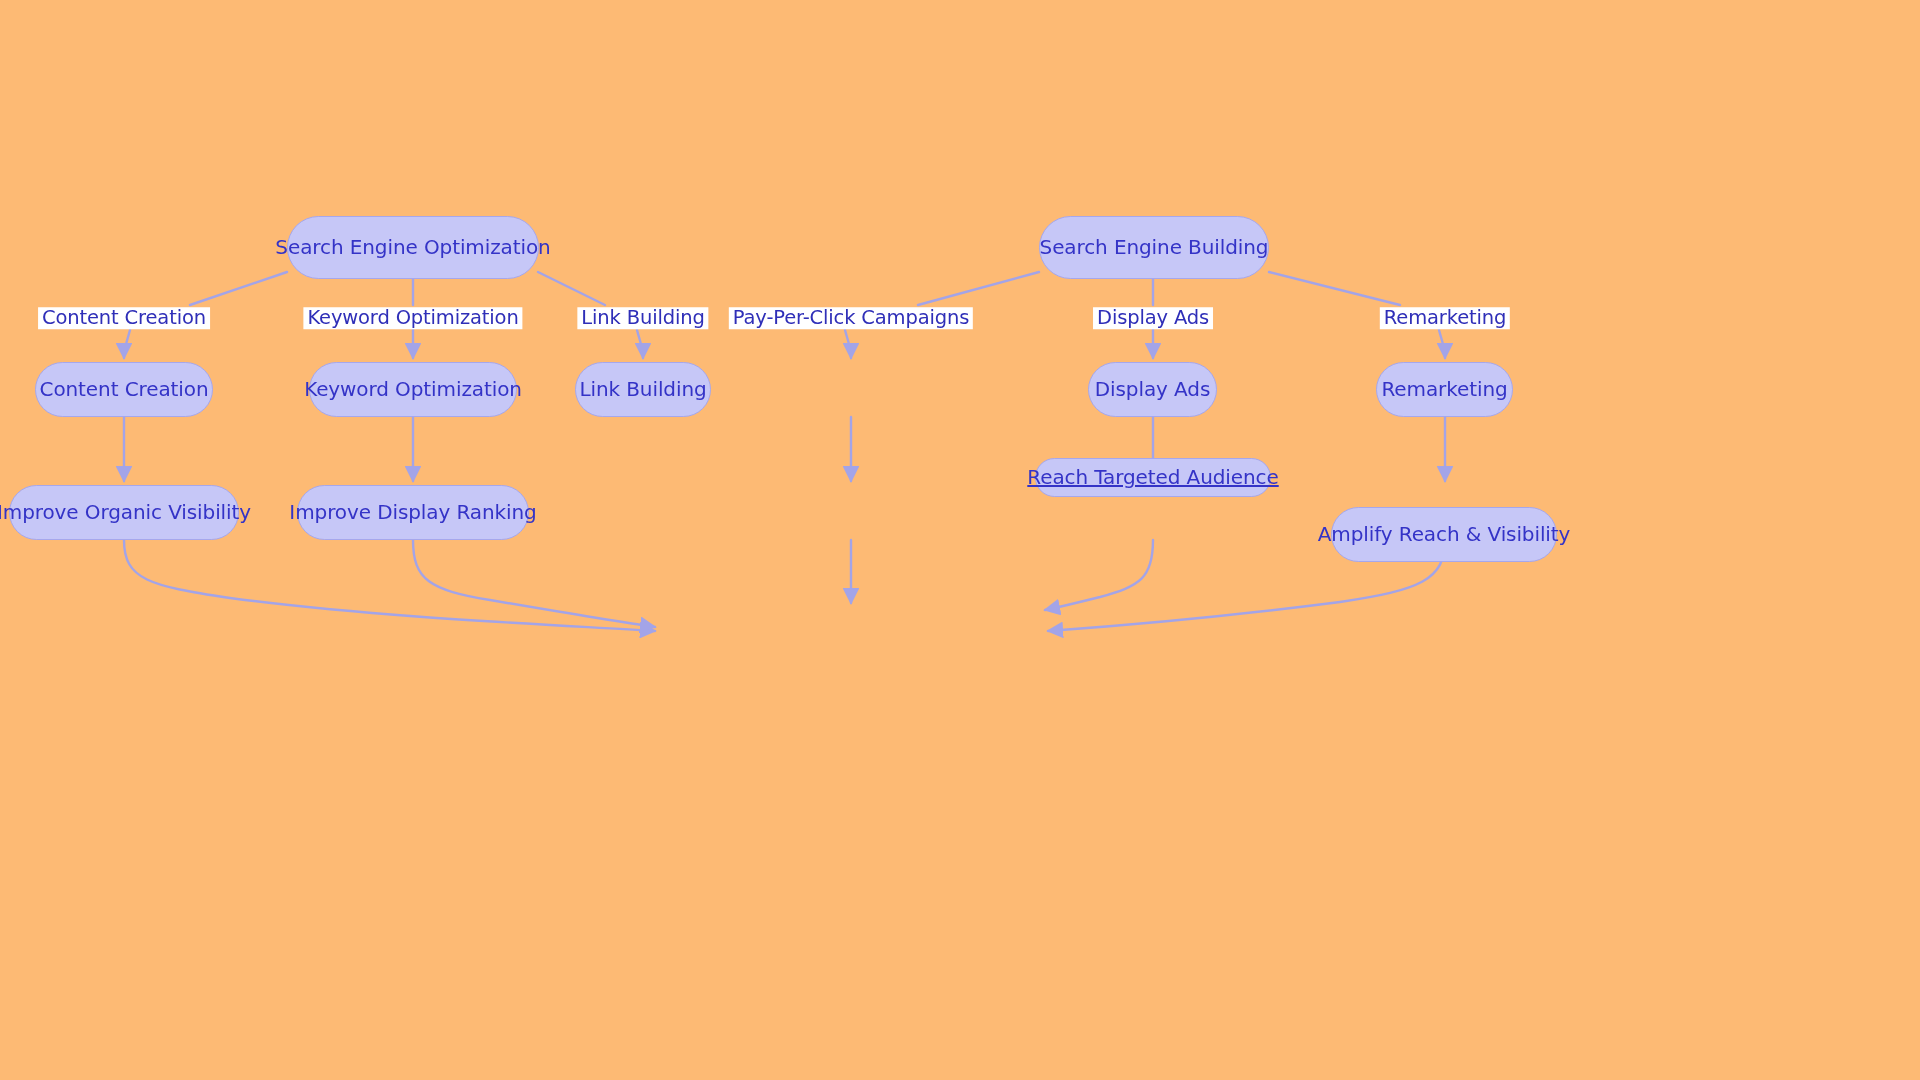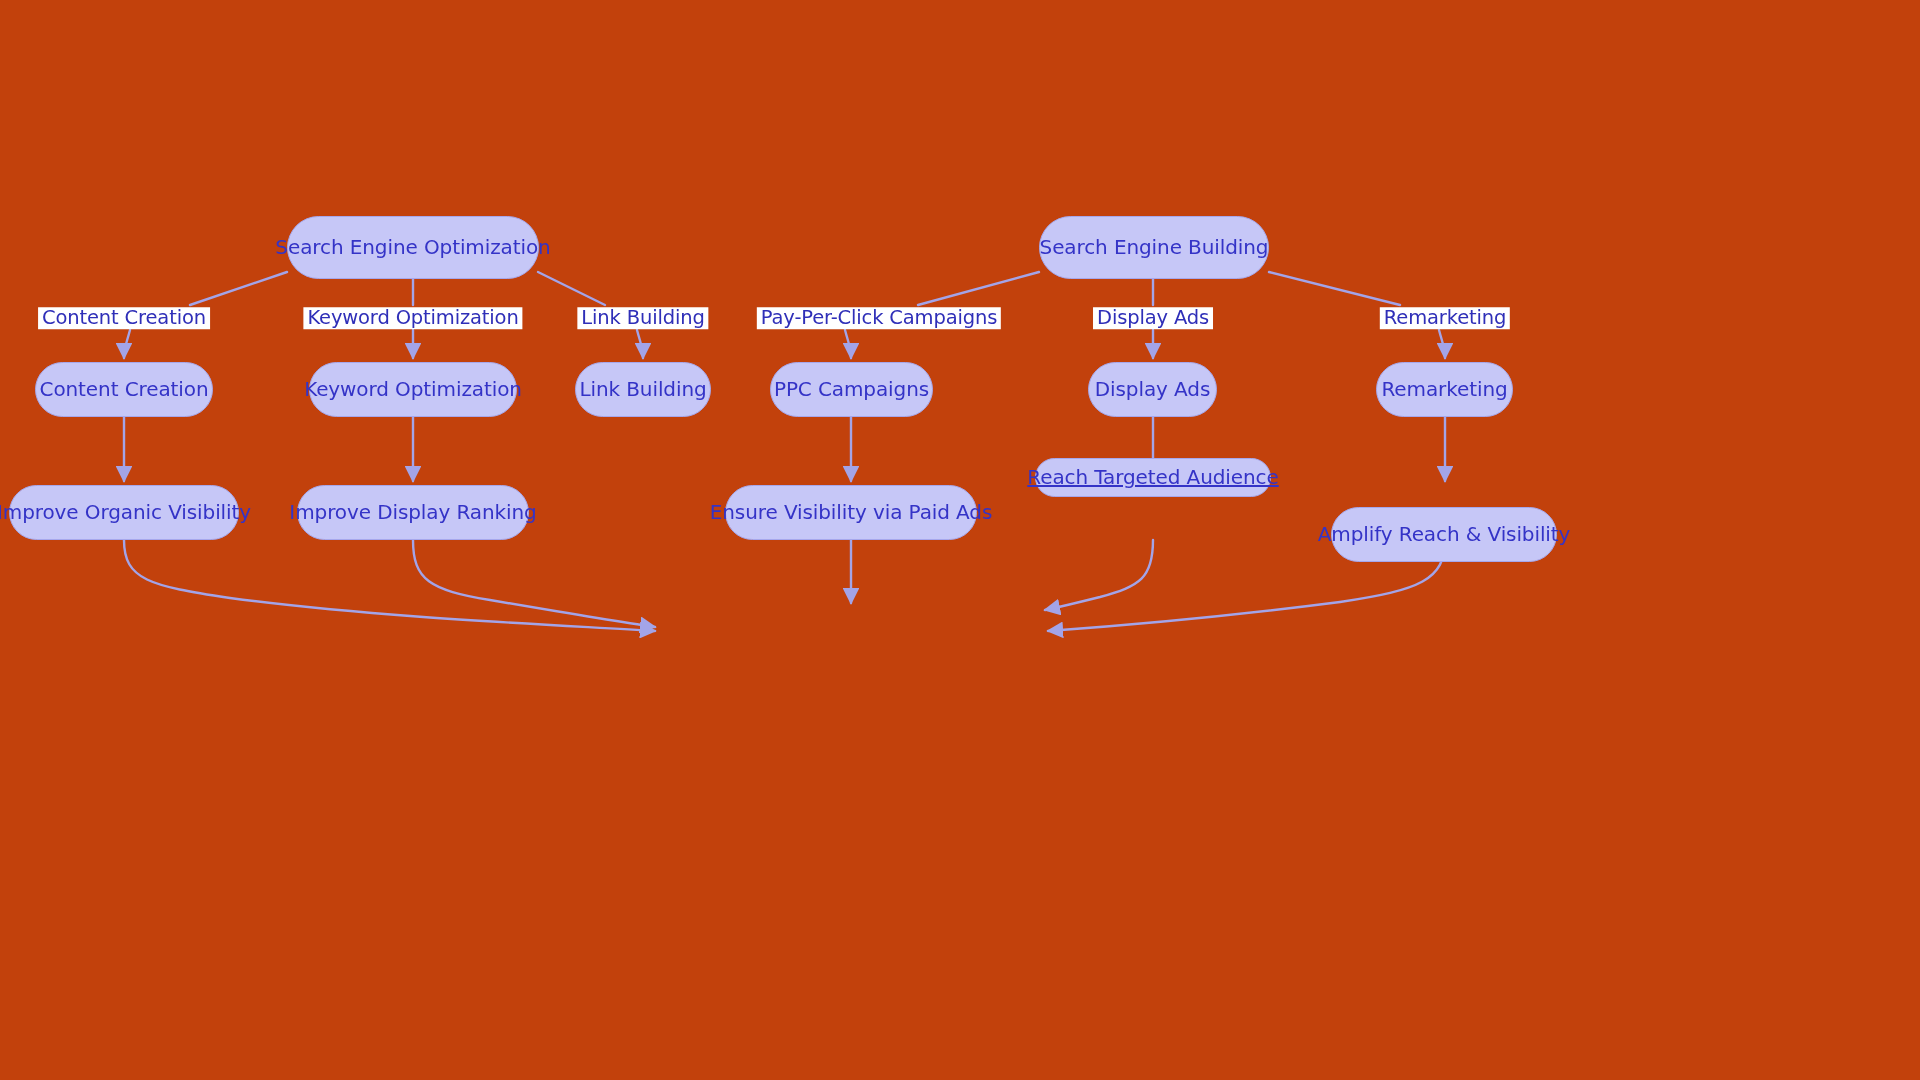--- a/index.html
+++ b/index.html
@@ -11,21 +11,21 @@
   body {
     width: 1920px;
     height: 1080px;
     overflow: hidden;
     font-family: "DejaVu Sans", "Liberation Sans", sans-serif;
   }
   #canvas {
     position: relative;
     width: 1920px;
     height: 1080px;
-    background: #c2410c;
+    background: #fdba74;
   }
   #edges {
     position: absolute;
     left: 0;
     top: 0;
     width: 1920px;
     height: 1080px;
     pointer-events: none;
   }
   .node {
@@ -111,47 +111,41 @@
 
   <div class="node" style="left:35px; top:362px; width:178px; height:55px;">
     <span>Content Creation</span>
   </div>
   <div class="node" style="left:309px; top:362px; width:208px; height:55px;">
     <span>Keyword Optimization</span>
   </div>
   <div class="node" style="left:575px; top:362px; width:136px; height:55px;">
     <span>Link Building</span>
   </div>
-  <div class="node" style="left:770px; top:362px; width:163px; height:55px;">
-    <span>PPC Campaigns</span>
-  </div>
   <div class="node" style="left:1088px; top:362px; width:129px; height:55px;">
     <span>Display Ads</span>
   </div>
   <div class="node" style="left:1376px; top:362px; width:137px; height:55px;">
     <span>Remarketing</span>
   </div>
 
   <div class="node" style="left:9px; top:485px; width:230px; height:55px;">
     <span>Improve Organic Visibility</span>
   </div>
   <div class="node" style="left:297px; top:485px; width:232px; height:55px;">
     <span>Improve Display Ranking</span>
   </div>
-  <div class="node" style="left:725px; top:485px; width:252px; height:55px;">
-    <span>Ensure Visibility via Paid Ads</span>
-  </div>
   <div class="node" style="left:1035px; top:458px; width:236px; height:39px;text-decoration:underline;">
     <span>Reach Targeted Audience</span>
   </div>
   <div class="node" style="left:1331px; top:507px; width:226px; height:55px;">
     <span>Amplify Reach &amp; Visibility</span>
   </div>
 
 
   <div class="edge-label" style="left:124px; top:318px;">Content Creation</div>
   <div class="edge-label" style="left:413px; top:318px;">Keyword Optimization</div>
   <div class="edge-label" style="left:643px; top:318px;">Link Building</div>
-  <div class="edge-label" style="left:851px; top:318px;margin-left:28px;">Pay-Per-Click Campaigns</div>
+  <div class="edge-label" style="left:851px; top:318px;">Pay-Per-Click Campaigns</div>
   <div class="edge-label" style="left:1153px; top:318px;">Display Ads</div>
   <div class="edge-label" style="left:1445px; top:318px;">Remarketing</div>
 
 </div>
 
 </body></html>

